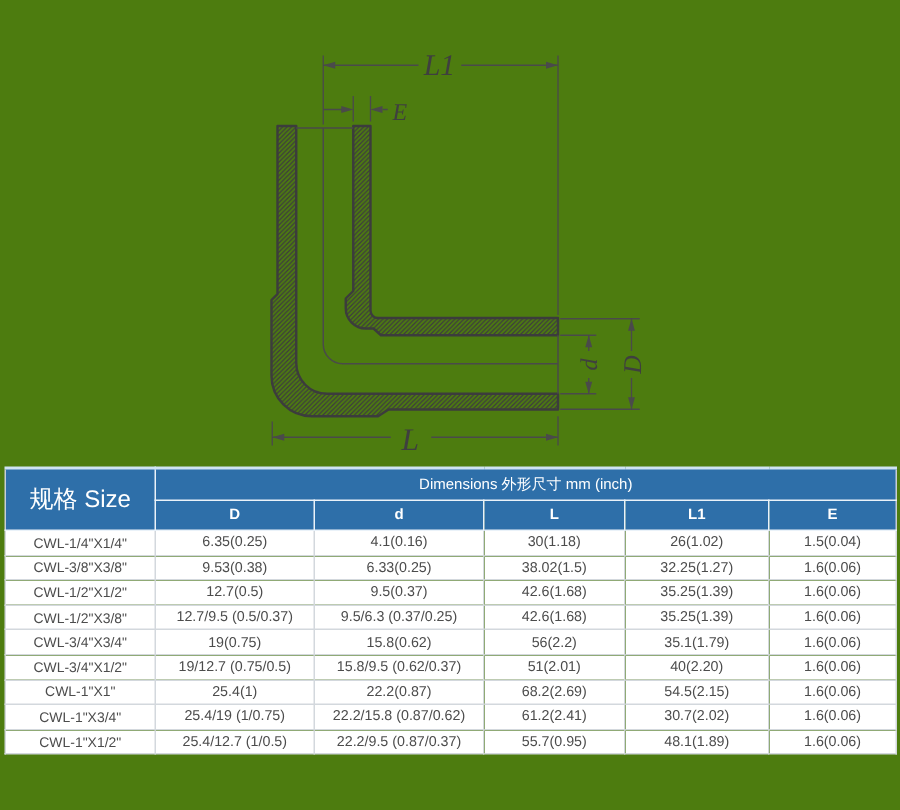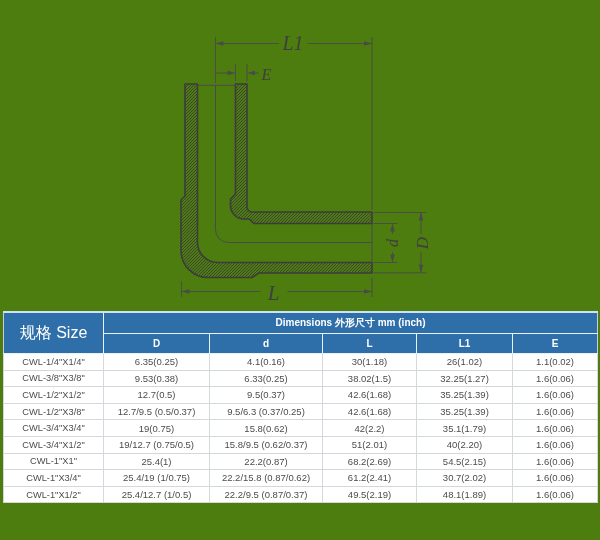--- a/index.html
+++ b/index.html
@@ -6,21 +6,21 @@
   .page{position:relative;width:600px;height:540px;background:#4d7c0f;overflow:hidden;
         font-family:"Liberation Sans",sans-serif;}
   svg.diagram{position:absolute;left:0;top:0;}
   .dim-text{font-family:"Liberation Serif",serif;font-style:italic;fill:#3f3f3f;}
 
   table.spec{position:absolute;left:3px;top:311px;width:594px;border-collapse:collapse;
              table-layout:fixed;border:1px solid #c8ced5;border-top:2px solid #cfe3f3;}
   table.spec th,table.spec td{padding:0;margin:0;text-align:center;vertical-align:middle;}
   thead th{background:#2e6fa9;color:#ffffff;font-weight:normal;border:1px solid #eaf2f9;}
   th.size-header{font-size:16px;border-left-color:#c8ced5;}
-  th.dims-header{height:20px;font-size:10px;border-right-color:#c8ced5;font-weight:bold;}
+  th.dims-header{height:20px;font-size:10px;border-right-color:#c8ced5;}
   tr.col-row th{height:19px;font-size:10px;font-weight:bold;}
   tr.col-row th:last-child{border-right-color:#c8ced5;}
   tbody td{height:15.6px;font-size:9.5px;color:#4c4c4c;border:1px solid #d3d8dd;
            background:#ffffff;white-space:nowrap;overflow:hidden;}
   tbody td.size-cell{font-size:9.3px;}
 </style>
 </head>
 <body>
 
 <div class="page">
@@ -122,21 +122,21 @@
           <th>E</th>
         </tr>
     </thead>
     <tbody>
         <tr>
           <td class="size-cell">CWL-1/4"X1/4"</td>
           <td>6.35(0.25)</td>
           <td>4.1(0.16)</td>
           <td>30(1.18)</td>
           <td>26(1.02)</td>
-          <td>1.1(0.02)</td>
+          <td>1.5(0.04)</td>
         </tr>
         <tr>
           <td class="size-cell">CWL-3/8"X3/8"</td>
           <td>9.53(0.38)</td>
           <td>6.33(0.25)</td>
           <td>38.02(1.5)</td>
           <td>32.25(1.27)</td>
           <td>1.6(0.06)</td>
         </tr>
         <tr>
@@ -152,21 +152,21 @@
           <td>12.7/9.5  (0.5/0.37)</td>
           <td>9.5/6.3  (0.37/0.25)</td>
           <td>42.6(1.68)</td>
           <td>35.25(1.39)</td>
           <td>1.6(0.06)</td>
         </tr>
         <tr>
           <td class="size-cell">CWL-3/4"X3/4"</td>
           <td>19(0.75)</td>
           <td>15.8(0.62)</td>
-          <td>42(2.2)</td>
+          <td>56(2.2)</td>
           <td>35.1(1.79)</td>
           <td>1.6(0.06)</td>
         </tr>
         <tr>
           <td class="size-cell">CWL-3/4"X1/2"</td>
           <td>19/12.7  (0.75/0.5)</td>
           <td>15.8/9.5  (0.62/0.37)</td>
           <td>51(2.01)</td>
           <td>40(2.20)</td>
           <td>1.6(0.06)</td>
@@ -184,20 +184,20 @@
           <td>25.4/19  (1/0.75)</td>
           <td>22.2/15.8  (0.87/0.62)</td>
           <td>61.2(2.41)</td>
           <td>30.7(2.02)</td>
           <td>1.6(0.06)</td>
         </tr>
         <tr>
           <td class="size-cell">CWL-1"X1/2"</td>
           <td>25.4/12.7  (1/0.5)</td>
           <td>22.2/9.5  (0.87/0.37)</td>
-          <td>49.5(2.19)</td>
+          <td>55.7(0.95)</td>
           <td>48.1(1.89)</td>
           <td>1.6(0.06)</td>
         </tr>
       </tbody>
   </table>
 
 </div>
 
 </body></html>

